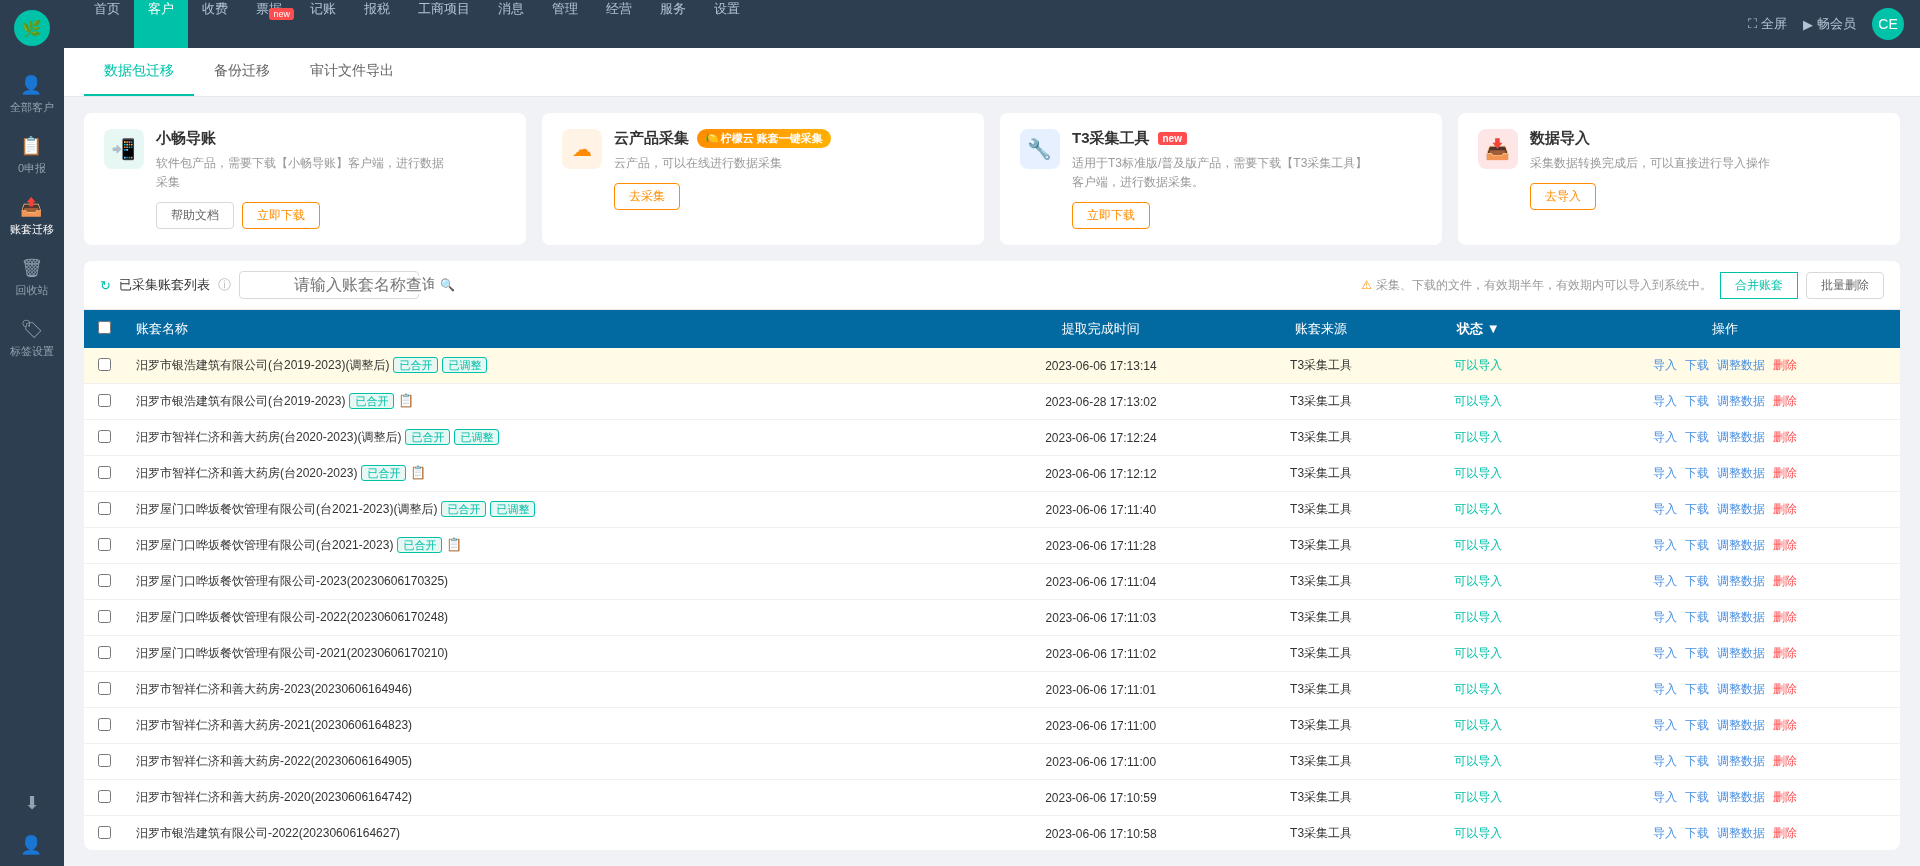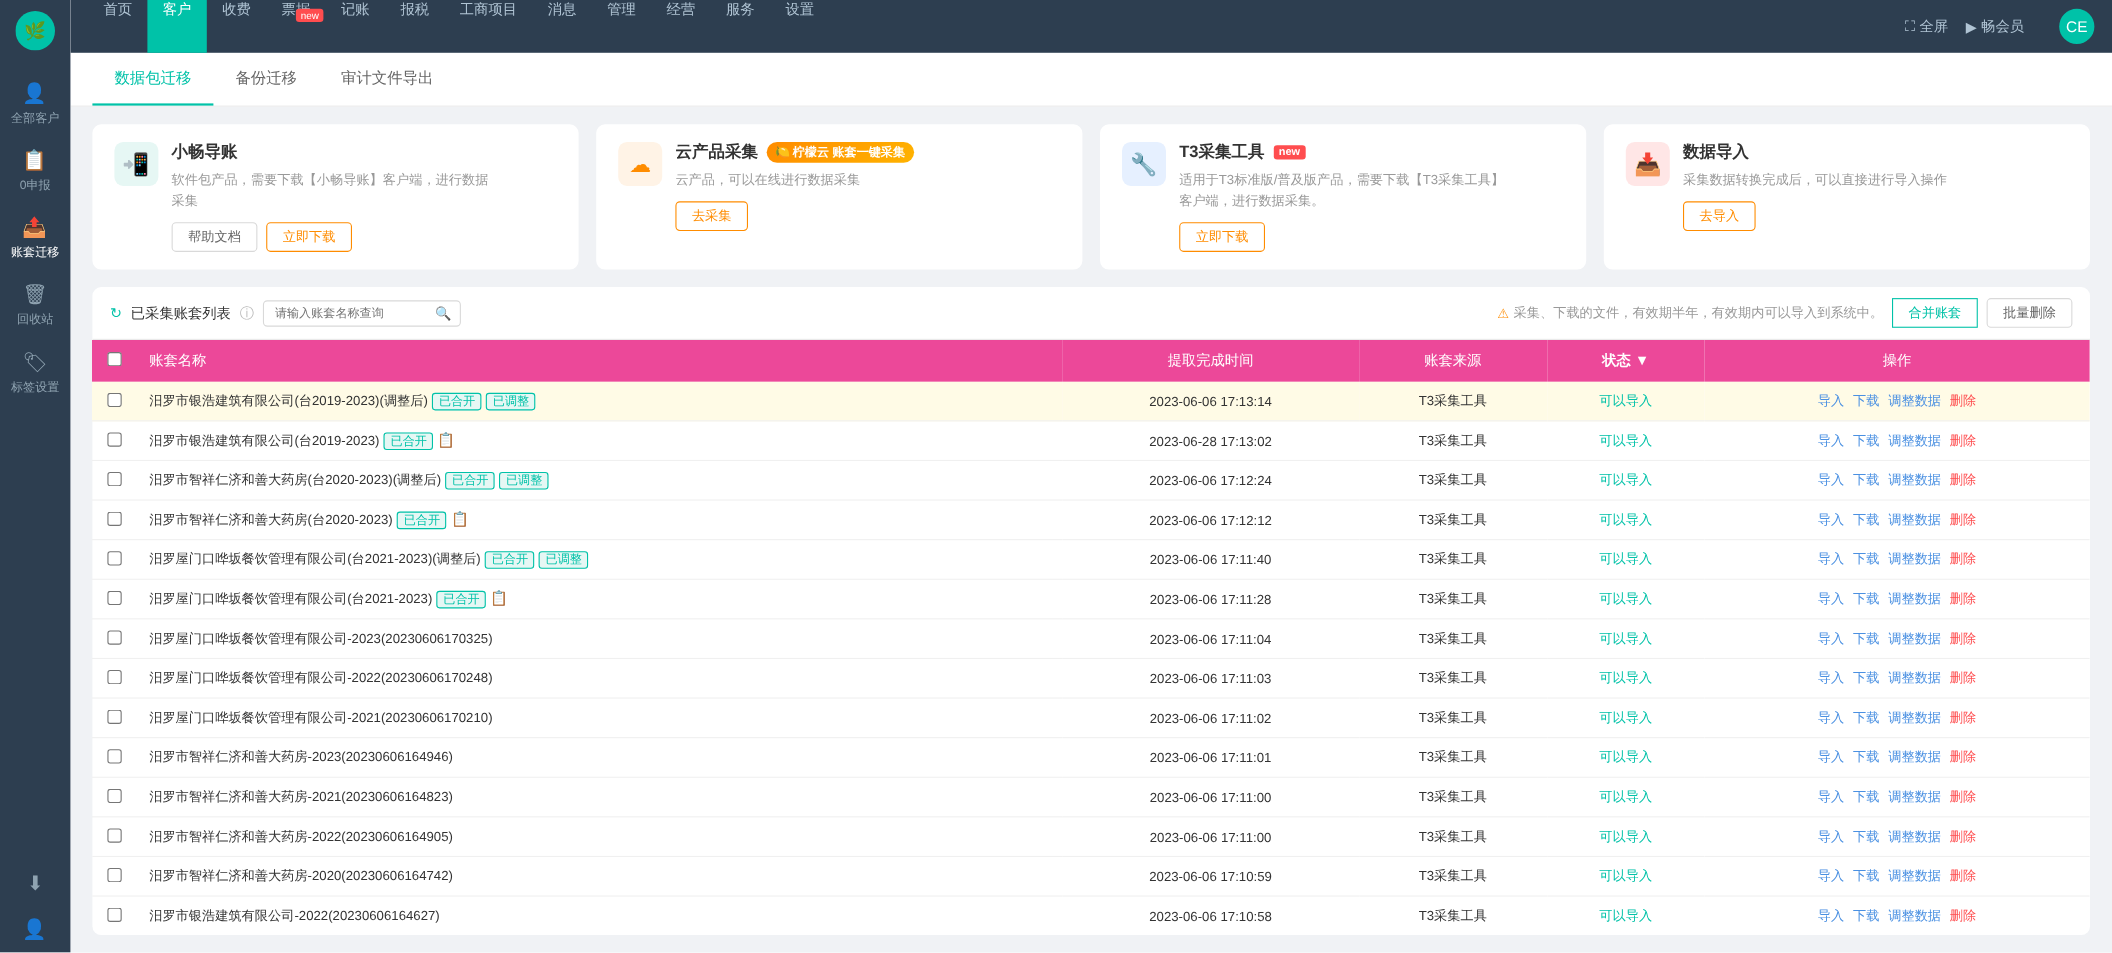--- a/index.html
+++ b/index.html
@@ -92,21 +92,20 @@
     .avatar {
       width: 32px;
       height: 32px;
       border-radius: 50%;
       background: #00c2a8;
       display: flex;
       align-items: center;
       justify-content: center;
       color: #fff;
       font-size: 14px;
-      margin-left: 16px;
     }
 
     
     .content {
       flex: 1;
       display: flex;
       overflow: hidden;
     }
     .page-content {
       flex: 1;
@@ -245,23 +244,24 @@
       padding: 4px 10px;
       font-size: 12px;
       width: 180px;
       display: flex;
       align-items: center;
       gap: 6px;
     }
     .search-box input {
       border: none;
       outline: none;
-      font-size: 11px;
+      font-size: 16px;
       width: 140px;
       color: #737373;
+      margin-left: 44px;
     }
     .list-actions-right {
       margin-left: auto;
       display: flex;
       align-items: center;
       gap: 8px;
     }
     .tip-text {
       font-size: 12px;
       color: #999;
@@ -292,21 +292,21 @@
     
     .data-table {
       flex: 1;
       overflow-y: auto;
     }
     table {
       width: 100%;
       border-collapse: collapse;
     }
     thead tr {
-      background: #ec4899;
+      background: #0369a1;
       color: #fff;
     }
     thead th {
       padding: 10px 12px;
       text-align: center;
       font-weight: normal;
       font-size: 13px;
       white-space: nowrap;
     }
     thead th:first-child { width: 40px; }

